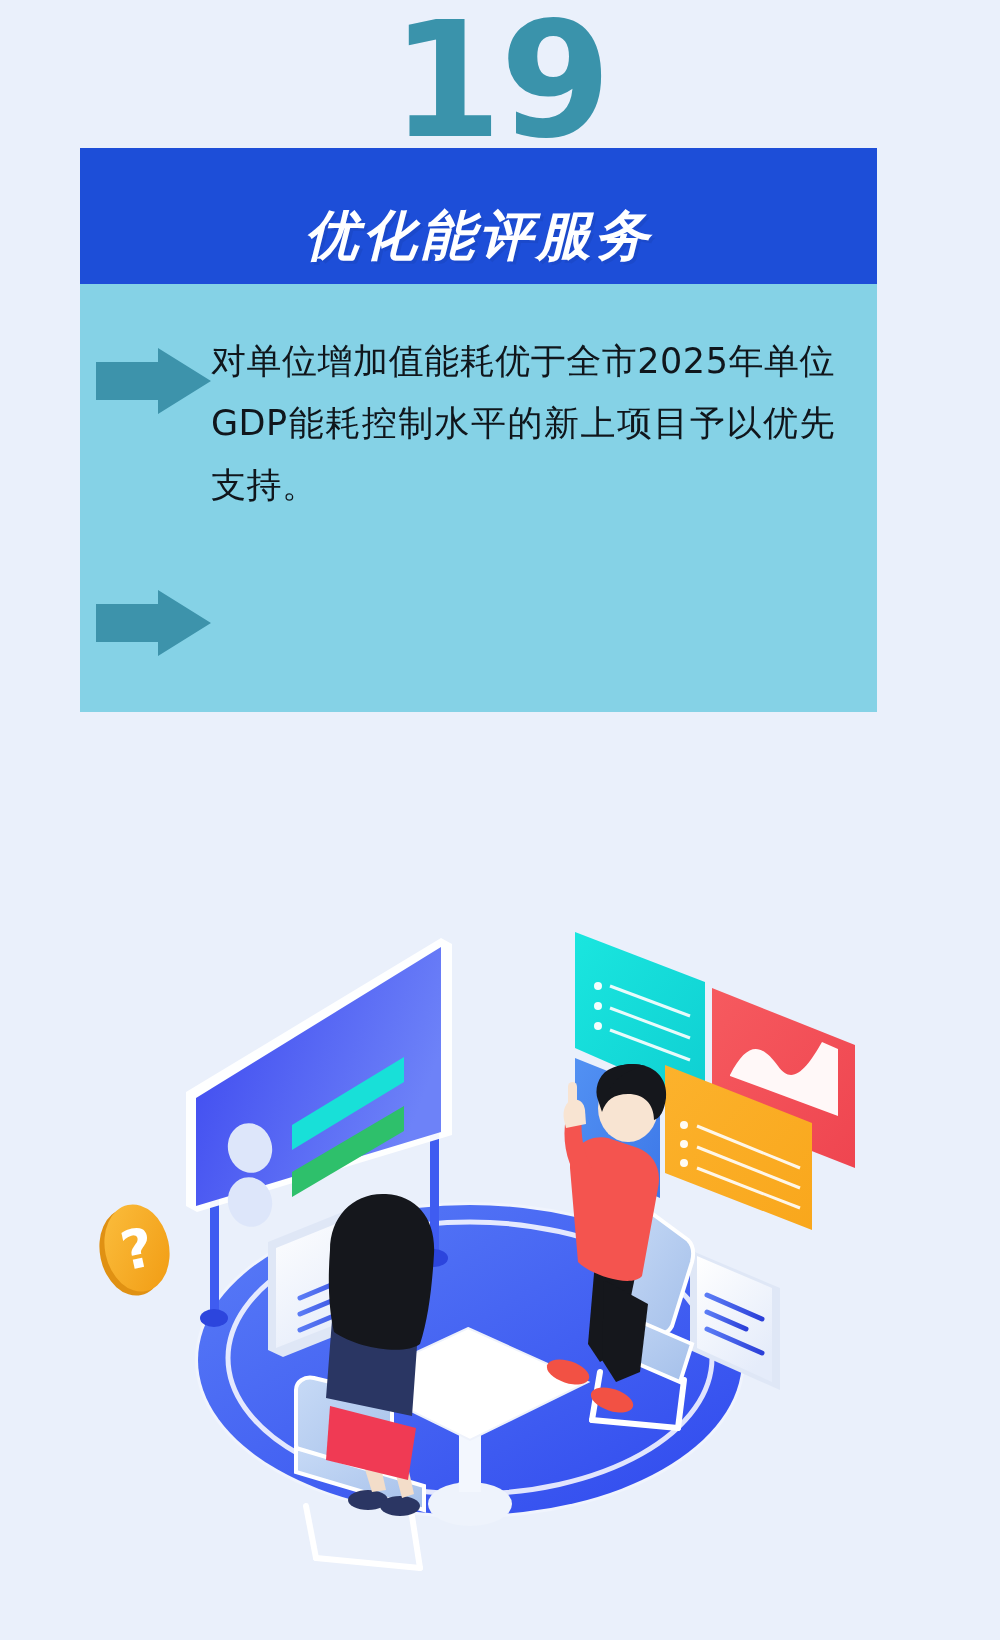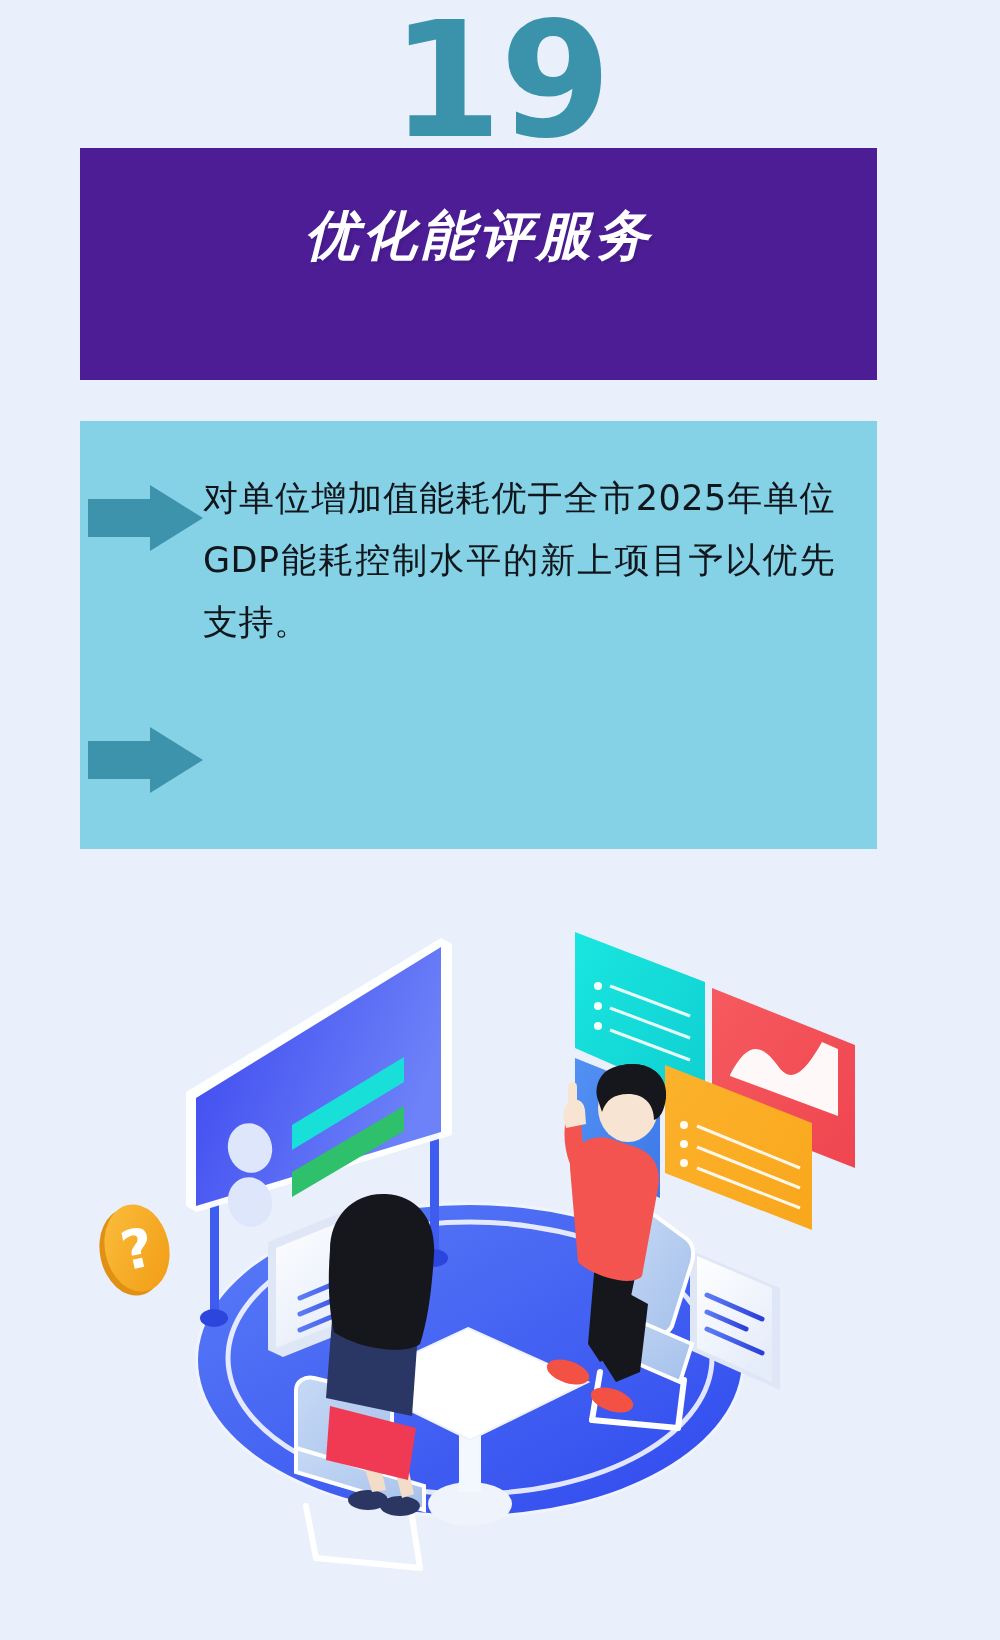--- a/index.html
+++ b/index.html
@@ -33,43 +33,42 @@
 
   
   .card {
     position: absolute;
     left: 80px;
     top: 148px;
     width: 797px;
     z-index: 2;
   }
   .card-header {
-    background: #4c1d95;
-    height: 232px;
+    background: #1d4ed8;
+    height: 136px;
     position: relative;
   }
   .card-title {
     position: absolute;
     left: 0;
     right: 0;
     top: 56px;
     text-align: center;
     color: #ffffff;
     font-size: 54px;
     font-weight: bold;
     font-style: italic;
     letter-spacing: 4px;
     line-height: 64px;
     text-shadow: 3px 3px 0 rgba(0,0,0,0.06);
     font-family: "DejaVu Sans", "Liberation Sans", sans-serif;
   }
   .card-body {
     background: #85d2e6;
-    padding: 46px 0 56px 0;
-    margin-top: 41px;
+    padding: 46px 0 56px 8px;
   }
 
   
   .bullet-row {
     display: flex;
     align-items: flex-start;
     padding: 0 34px 0 0;
     margin-bottom: 56px;
   }
   .bullet-row:last-child { margin-bottom: 0; }

